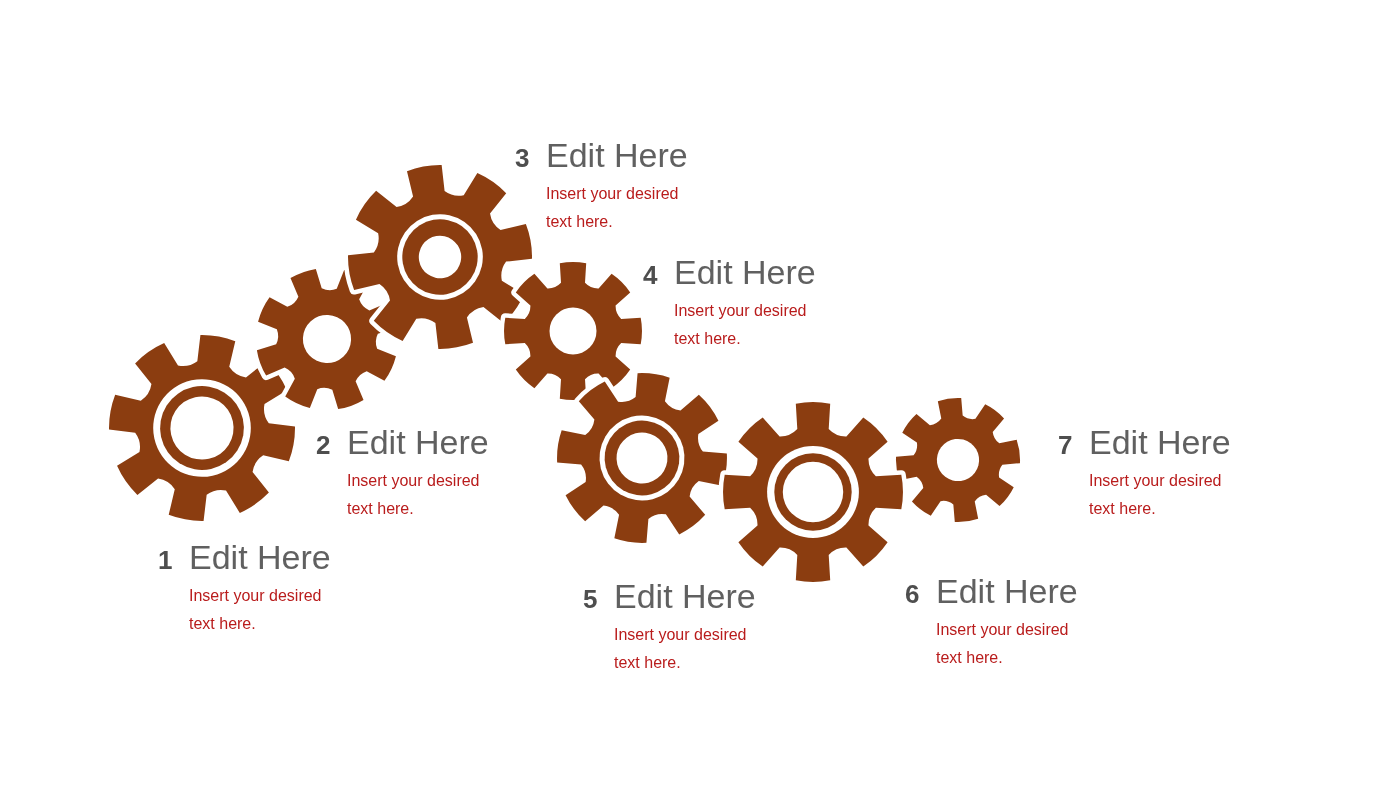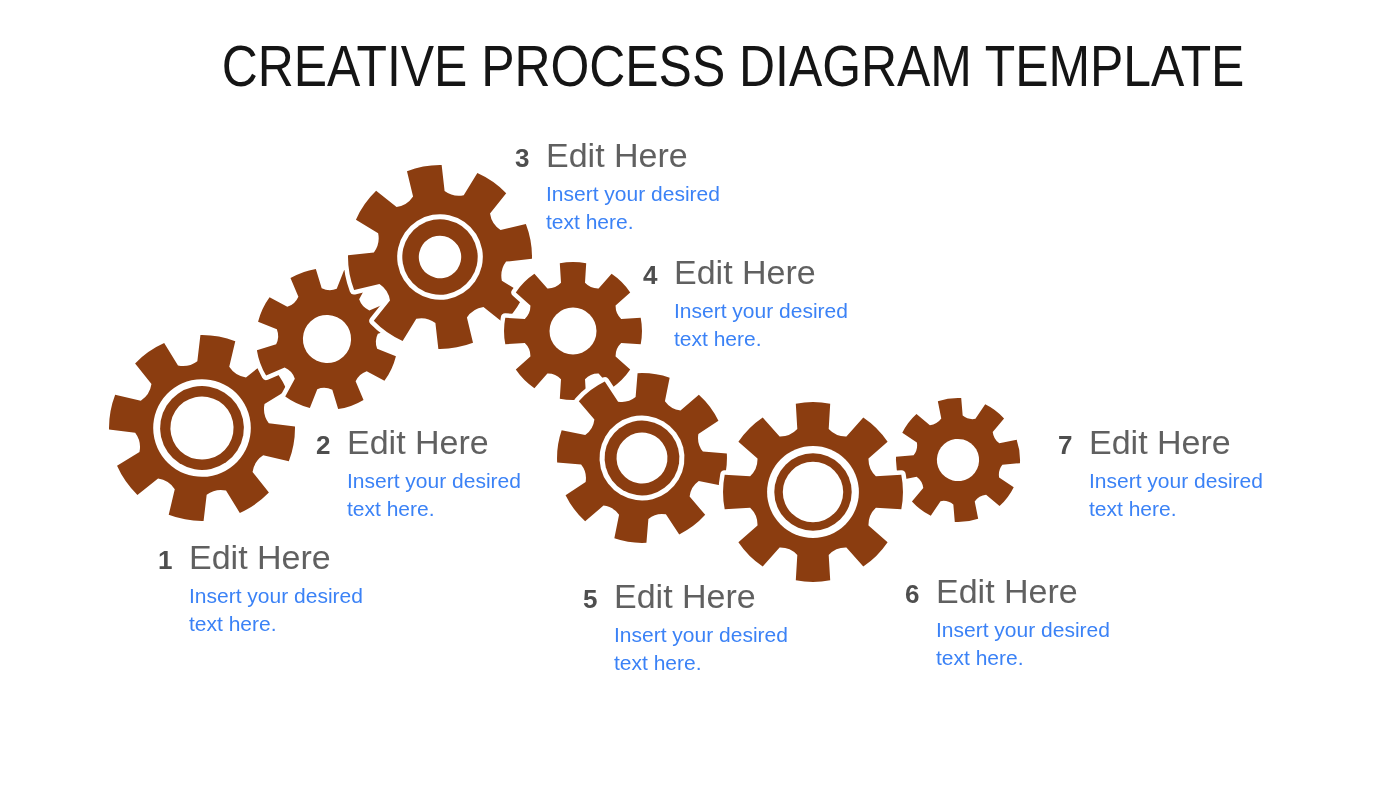--- a/index.html
+++ b/index.html
@@ -7,28 +7,27 @@
          font-family:"Liberation Sans","DejaVu Sans",sans-serif;}
   .slide-title{position:absolute;left:733px;top:32px;margin:0;transform:translateX(-50%);
                white-space:nowrap;font-weight:300;}
   .slide-title .t{display:inline-block;font-size:58px;color:#151515;letter-spacing:0px;
                   transform:scaleX(0.86);font-weight:300;}
   #gear-canvas{position:absolute;left:0;top:0;}
   .label{position:absolute;}
   .label-head{display:flex;align-items:baseline;}
   .step-num{font-size:26px;font-weight:700;color:#4e4e4e;min-width:31px;}
   .step-title{font-size:34px;color:#606060;}
-  .step-body{margin-left:31px;margin-top:5px;font-size:21px;line-height:28px;color:#3b82f6;}
+  .step-body{margin-left:31px;margin-top:5px;font-size:16px;line-height:28px;color:#b91c1c;}
 </style>
 </head>
 <body>
 
 <div class="slide">
 
-  <h1 class="slide-title"><span class="t">CREATIVE PROCESS DIAGRAM TEMPLATE</span></h1>
 
   <svg id="gear-canvas" width="1400" height="787" viewBox="0 0 1400 787" xmlns="http://www.w3.org/2000/svg">
       <g transform="translate(202,428) rotate(10)">
         <path d="M-16.2,-65.0 L-17.7,-91.3 A93,93 0 0 1 17.7,-91.3 L16.2,-65.0 A24.2,24.2 0 0 0 34.5,-57.4 L34.5,-57.4 L52.0,-77.1 A93,93 0 0 1 77.1,-52.0 L57.4,-34.5 A24.2,24.2 0 0 0 65.0,-16.2 L65.0,-16.2 L91.3,-17.7 A93,93 0 0 1 91.3,17.7 L65.0,16.2 A24.2,24.2 0 0 0 57.4,34.5 L57.4,34.5 L77.1,52.0 A93,93 0 0 1 52.0,77.1 L34.5,57.4 A24.2,24.2 0 0 0 16.2,65.0 L16.2,65.0 L17.7,91.3 A93,93 0 0 1 -17.7,91.3 L-16.2,65.0 A24.2,24.2 0 0 0 -34.5,57.4 L-34.5,57.4 L-52.0,77.1 A93,93 0 0 1 -77.1,52.0 L-57.4,34.5 A24.2,24.2 0 0 0 -65.0,16.2 L-65.0,16.2 L-91.3,17.7 A93,93 0 0 1 -91.3,-17.7 L-65.0,-16.2 A24.2,24.2 0 0 0 -57.4,-34.5 L-57.4,-34.5 L-77.1,-52.0 A93,93 0 0 1 -52.0,-77.1 L-34.5,-57.4 A24.2,24.2 0 0 0 -16.2,-65.0 Z" fill="#8B3D10" stroke="#ffffff" stroke-width="9" paint-order="stroke" stroke-linejoin="round"></path>
         <circle cx="0" cy="0" r="48.8" fill="#ffffff"></circle>
         <circle cx="0" cy="0" r="41.9" fill="#8B3D10"></circle>
         <circle cx="0" cy="0" r="31.6" fill="#ffffff"></circle>
       </g>
       <g transform="translate(327,339) rotate(-20)">
         <path d="M-12.4,-49.6 L-13.5,-69.7 A71,71 0 0 1 13.5,-69.7 L12.4,-49.6 A18.5,18.5 0 0 0 26.3,-43.8 L26.3,-43.8 L39.7,-58.9 A71,71 0 0 1 58.9,-39.7 L43.8,-26.3 A18.5,18.5 0 0 0 49.6,-12.4 L49.6,-12.4 L69.7,-13.5 A71,71 0 0 1 69.7,13.5 L49.6,12.4 A18.5,18.5 0 0 0 43.8,26.3 L43.8,26.3 L58.9,39.7 A71,71 0 0 1 39.7,58.9 L26.3,43.8 A18.5,18.5 0 0 0 12.4,49.6 L12.4,49.6 L13.5,69.7 A71,71 0 0 1 -13.5,69.7 L-12.4,49.6 A18.5,18.5 0 0 0 -26.3,43.8 L-26.3,43.8 L-39.7,58.9 A71,71 0 0 1 -58.9,39.7 L-43.8,26.3 A18.5,18.5 0 0 0 -49.6,12.4 L-49.6,12.4 L-69.7,13.5 A71,71 0 0 1 -69.7,-13.5 L-49.6,-12.4 A18.5,18.5 0 0 0 -43.8,-26.3 L-43.8,-26.3 L-58.9,-39.7 A71,71 0 0 1 -39.7,-58.9 L-26.3,-43.8 A18.5,18.5 0 0 0 -12.4,-49.6 Z" fill="#8B3D10" stroke="#ffffff" stroke-width="9" paint-order="stroke" stroke-linejoin="round"></path>

